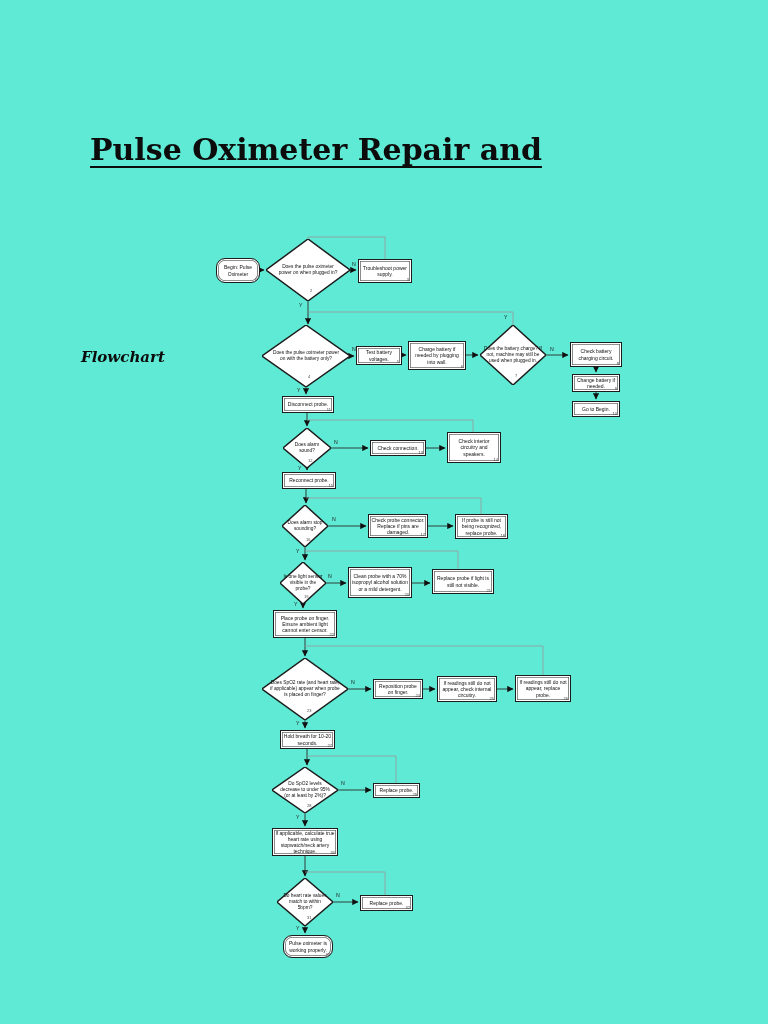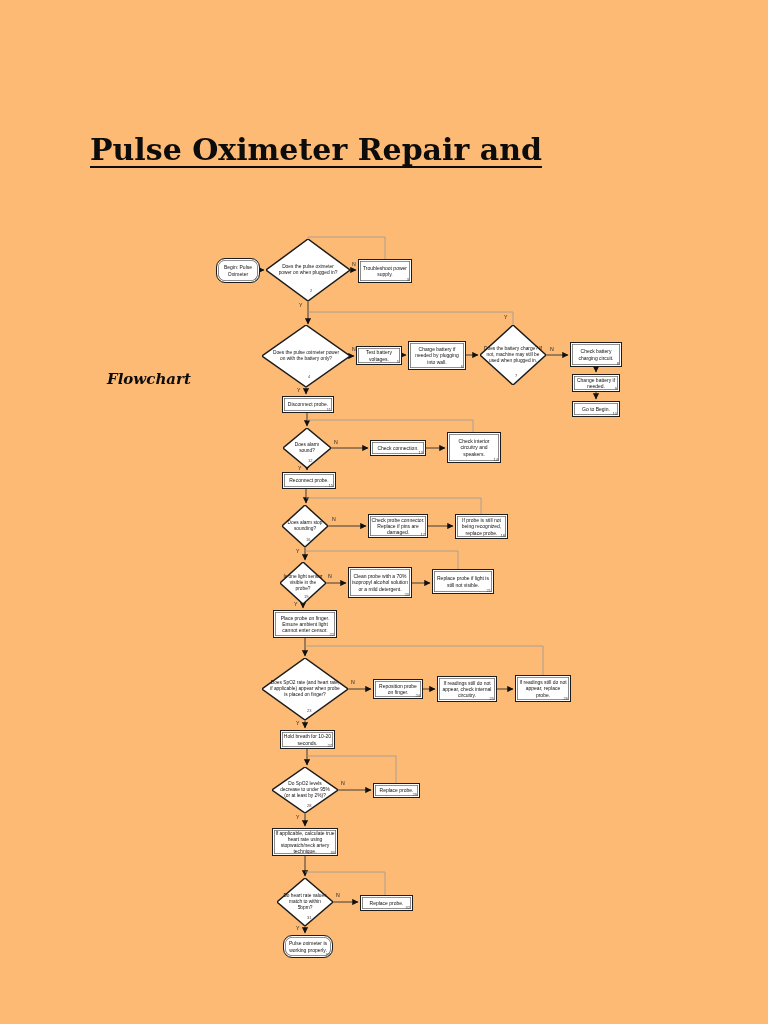--- a/index.html
+++ b/index.html
@@ -1,23 +1,23 @@
 <!DOCTYPE html>
 <html><head>
 <meta charset="utf-8">
 <style>
   html,body{margin:0;padding:0;background:#ffffff;}
-  #page{position:relative;width:768px;height:1024px;background:#fdba74;overflow:hidden;
+  #page{position:relative;width:768px;height:1024px;background:#5eead4;overflow:hidden;
         font-family:"Liberation Sans",sans-serif;color:#111;}
   #doc-title{position:absolute;left:90px;top:126px;width:520px;
         font-family:"DejaVu Serif",serif;font-weight:bold;font-size:30px;line-height:48px;
         color:#0c0c0c;}
   #doc-title .tline{text-decoration:underline;text-decoration-thickness:2px;text-underline-offset:6px;}
-  #section-label{position:absolute;left:107px;top:348px;
-        font-family:"DejaVu Serif",serif;font-style:italic;font-weight:bold;font-size:15px;color:#0c0c0c;margin-top:22px;}
+  #section-label{position:absolute;left:81px;top:348px;
+        font-family:"DejaVu Serif",serif;font-style:italic;font-weight:bold;font-size:15px;color:#0c0c0c;}
   svg.wires{position:absolute;left:0;top:0;width:768px;height:1024px;}
   .node{position:absolute;box-sizing:border-box;background:#fff;border:1.3px solid #1c1c1c;
         box-shadow:inset 0 0 0 1px #ffffff, inset 0 0 0 1.8px #6e6e6e;
         display:flex;align-items:center;justify-content:center;text-align:center;
         font-size:5px;line-height:1.25;padding:1px 2px;color:#111;}
   .terminal{border-radius:9px;}
   .step{position:absolute;right:2px;bottom:0px;font-size:4px;color:#444;line-height:1;}
   .diamond{position:absolute;}
   .diamond svg{position:absolute;left:0;top:0;width:100%;height:100%;}
   .dtext{position:absolute;display:flex;align-items:center;justify-content:center;

